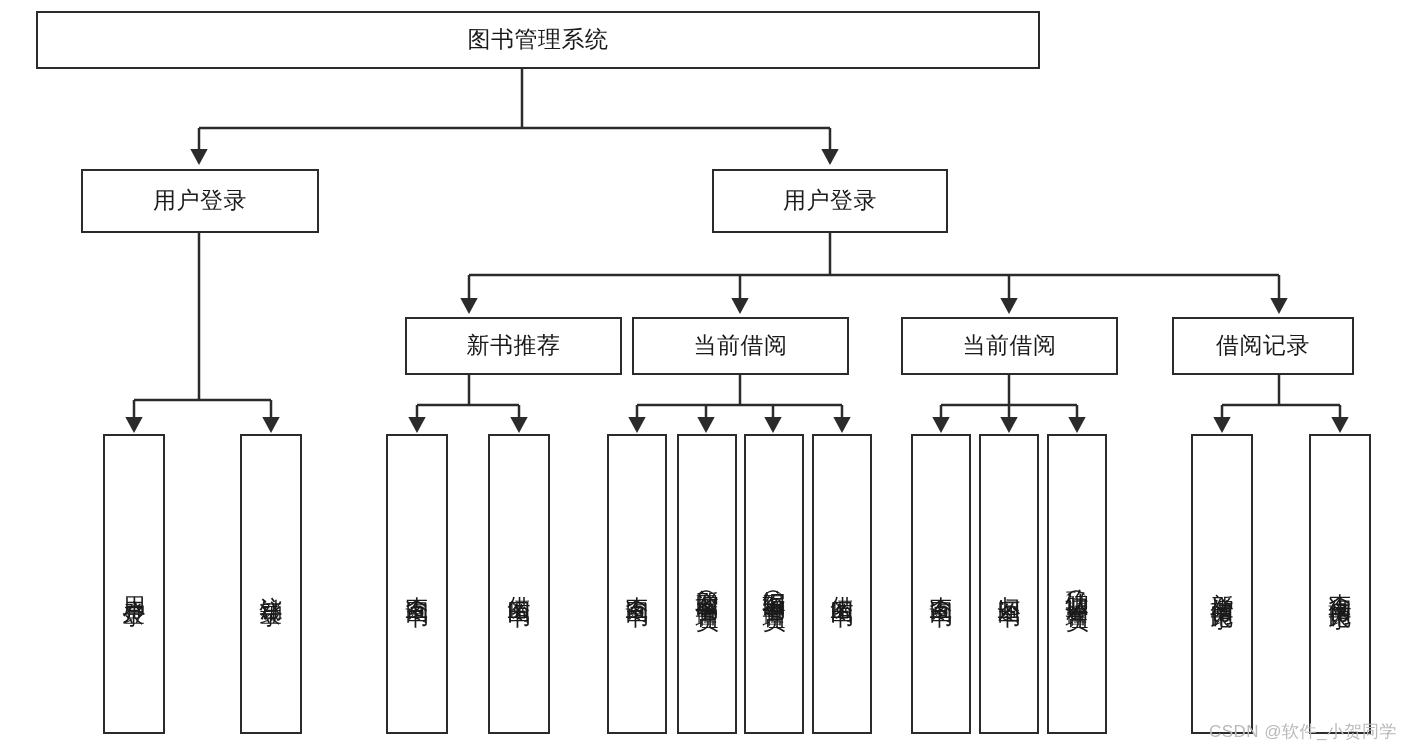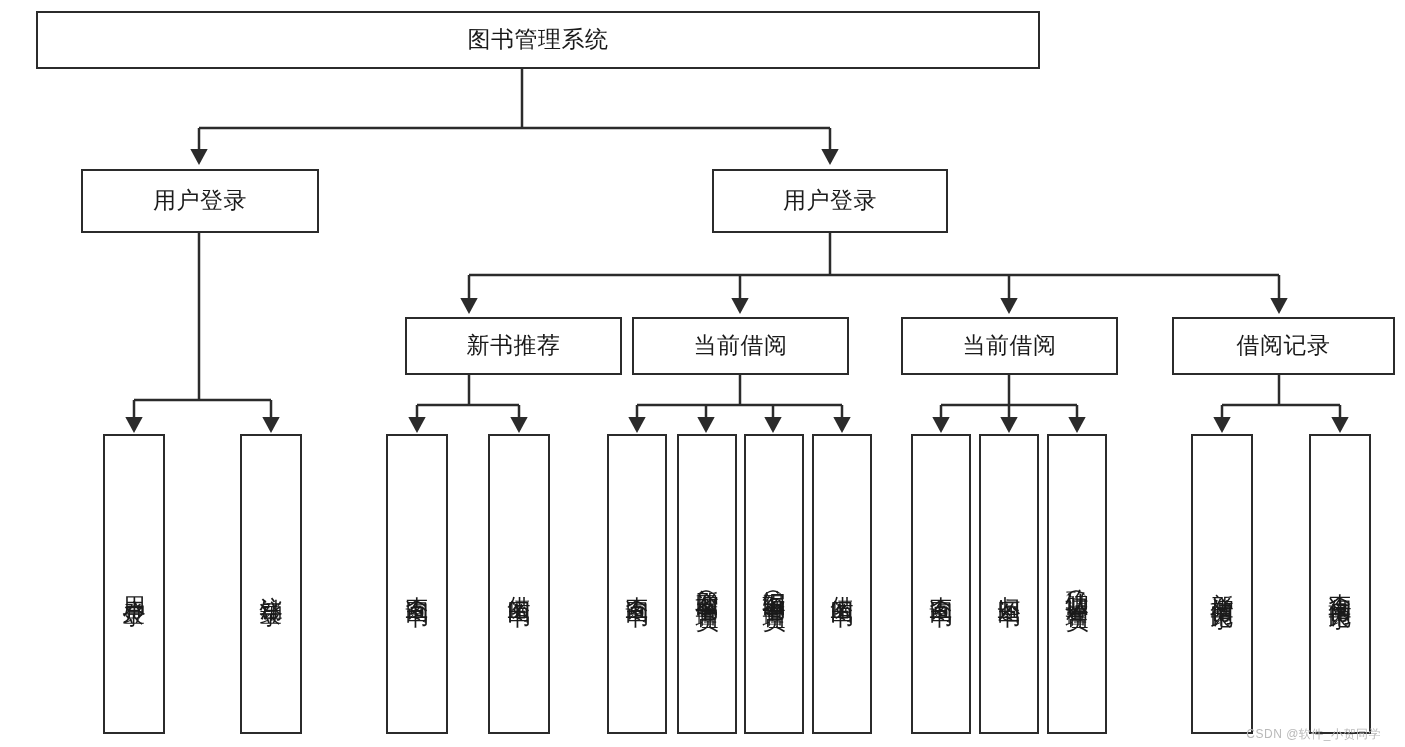--- a/index.html
+++ b/index.html
@@ -52,23 +52,23 @@
   #links {
     position: absolute;
     left: 0;
     top: 0;
     width: 1405px;
     height: 747px;
     pointer-events: none;
   }
   .watermark {
     position: absolute;
-    right: 24px;
+    right: 8px;
     bottom: 4px;
-    font-size: 12px;
+    font-size: 17px;
     color: #b9b9b9;
     letter-spacing: 0.5px;
     white-space: nowrap;
   }
 </style>
 </head>
 <body>
 
 <div id="canvas">
 
@@ -135,21 +135,21 @@
 
   <div class="node horiz" style="left:361px; top:317px; width:217px; height:58px;margin-left:44px;">
     <span>新书推荐</span>
   </div>
   <div class="node horiz" style="left:632px; top:317px; width:217px; height:58px;">
     <span>当前借阅</span>
   </div>
   <div class="node horiz" style="left:901px; top:317px; width:217px; height:58px;">
     <span>当前借阅</span>
   </div>
-  <div class="node horiz" style="left:1172px; top:317px; width:223px; height:58px;">
+  <div class="node horiz" style="left:1172px; top:317px; width:182px; height:58px;">
     <span>借阅记录</span>
   </div>
 
   <div class="node vert" style="left:103px; top:434px; width:62px; height:300px;">
     <span class="vtext">用户登录</span>
   </div>
   <div class="node vert" style="left:240px; top:434px; width:62px; height:300px;">
     <span class="vtext">注销登录</span>
   </div>
 

